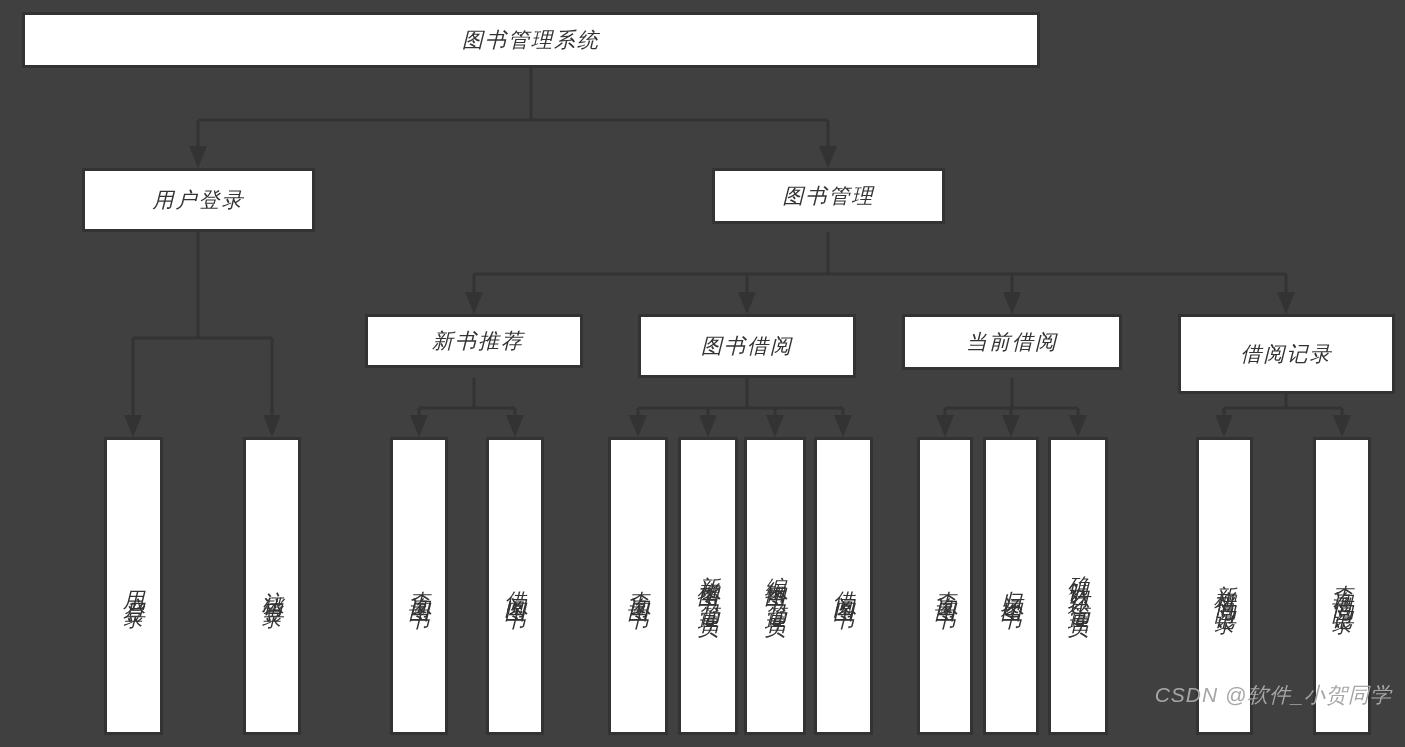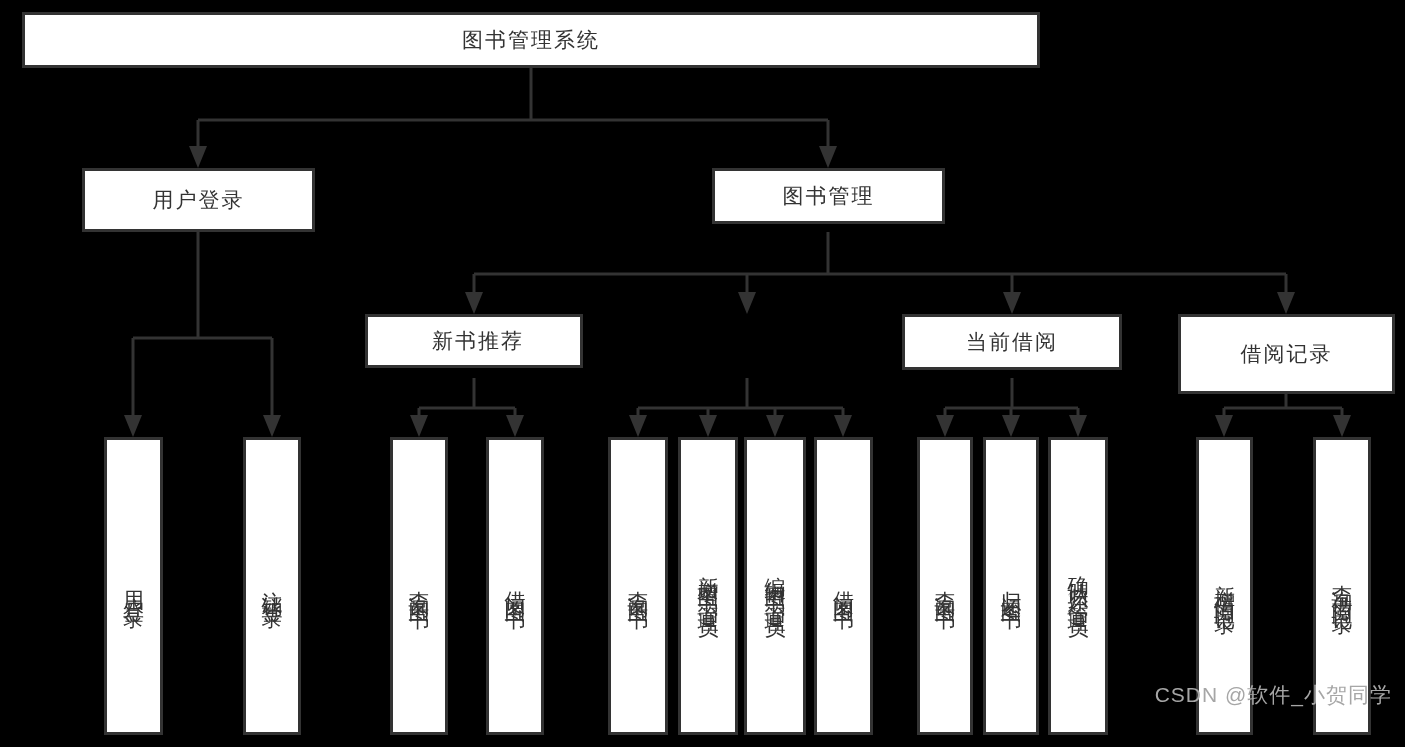--- a/index.html
+++ b/index.html
@@ -1,18 +1,18 @@
 <!DOCTYPE html>
 <html><head>
 <meta charset="utf-8">
 <style>
   html,body{margin:0;padding:0;background:#ffffff;}
   .canvas{
-    position:relative;width:1405px;height:747px;background:#000000;
-    font-family:"Liberation Sans","DejaVu Sans",sans-serif;overflow:hidden;
+    position:relative;width:1405px;height:747px;background:#404040;
+    font-family:"Liberation Sans","DejaVu Sans",sans-serif;overflow:hidden;font-style:italic;
   }
   svg.connectors{position:absolute;left:0;top:0;z-index:1;}
   .box{
     position:absolute;box-sizing:border-box;background:#ffffff;
     border:3px solid #333333;color:#333333;z-index:2;
     display:flex;align-items:center;justify-content:center;
     font-size:21px;letter-spacing:2px;white-space:nowrap;
   }
   .vbox{
     writing-mode:vertical-rl;text-orientation:mixed;
@@ -93,20 +93,21 @@
       <path d="M1342 437 L1333 415 L1351 415 Z"></path>
     </g>
   </svg>
 
   <div class="box" style="left:22px;top:12px;width:1018px;height:56px;">图书管理系统</div>
 
   <div class="box" style="left:82px;top:168px;width:233px;height:64px;">用户登录</div>
   <div class="box" style="left:712px;top:168px;width:233px;height:56px;">图书管理</div>
 
   <div class="box" style="left:365px;top:314px;width:218px;height:54px;padding-left:8px;">新书推荐</div>
+  <div class="box" style="left:638px;top:314px;width:218px;height:64px;">图书借阅</div>
   <div class="box" style="left:902px;top:314px;width:220px;height:56px;">当前借阅</div>
   <div class="box" style="left:1178px;top:314px;width:217px;height:80px;">借阅记录</div>
 
   <div class="box vbox" style="left:104px;top:437px;width:59px;height:298px;">用户登录</div>
   <div class="box vbox" style="left:243px;top:437px;width:58px;height:298px;">注销登录</div>
 
   <div class="box vbox" style="left:390px;top:437px;width:58px;height:298px;">查询图书</div>
   <div class="box vbox" style="left:486px;top:437px;width:58px;height:298px;">借阅图书</div>
 
   <div class="box vbox" style="left:608px;top:437px;width:60px;height:298px;">查询图书</div>

